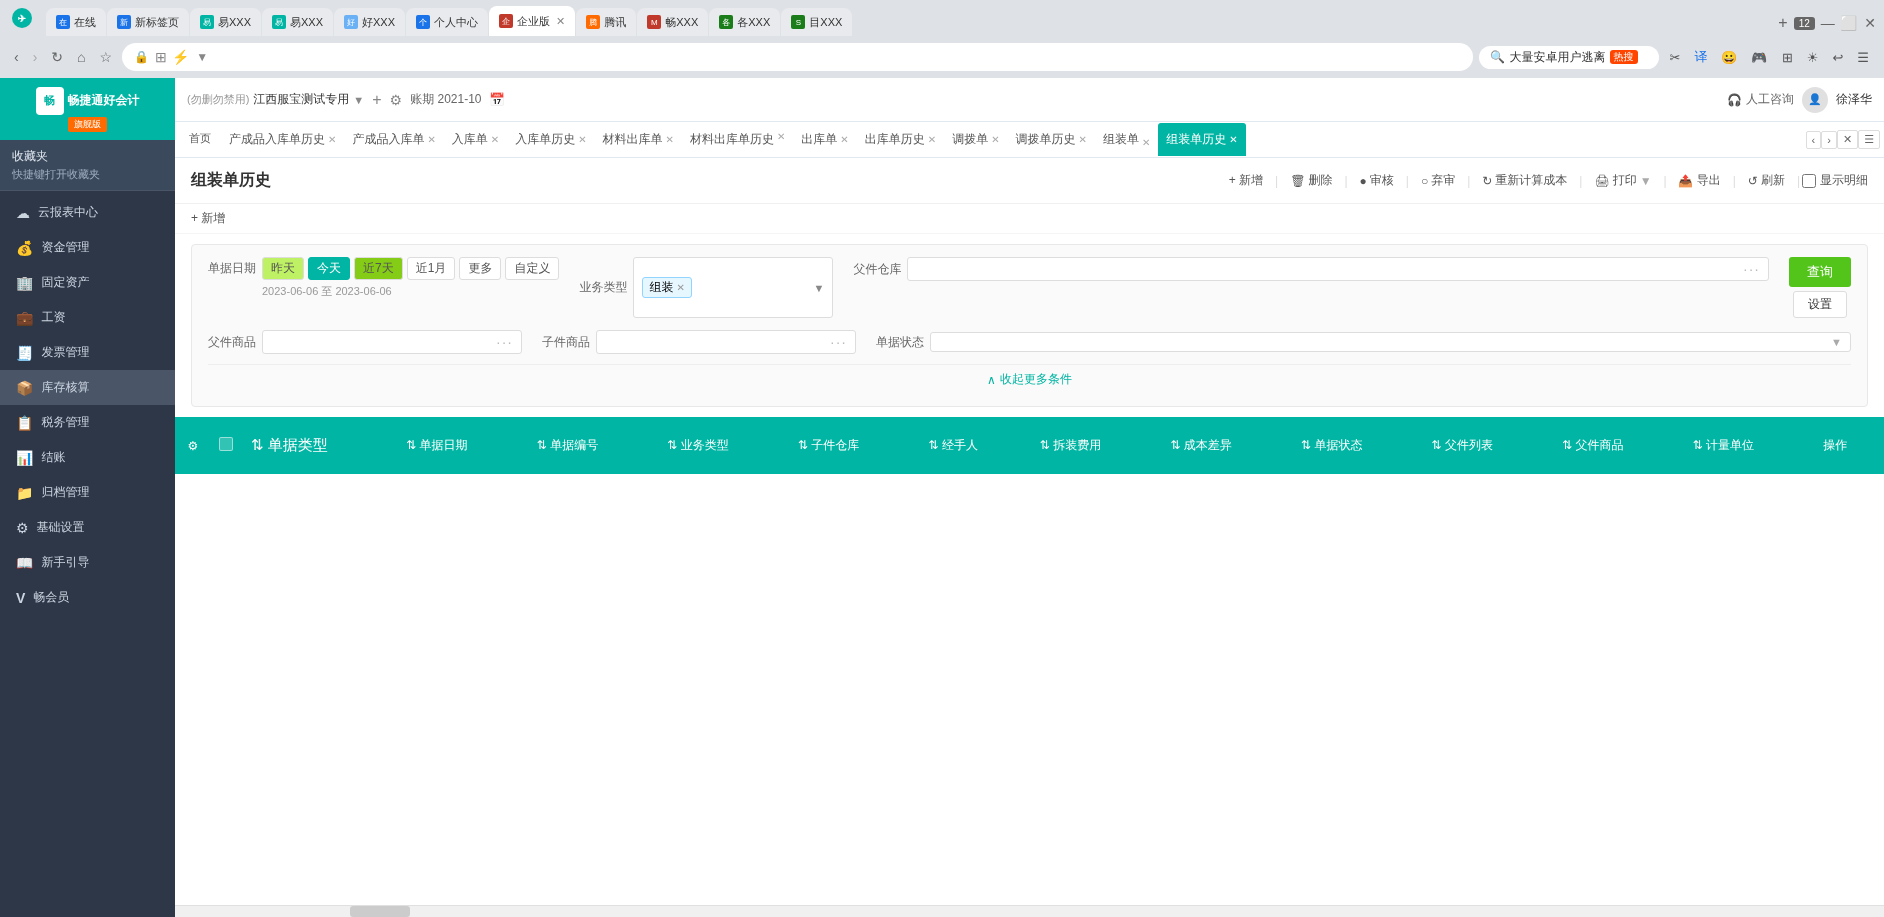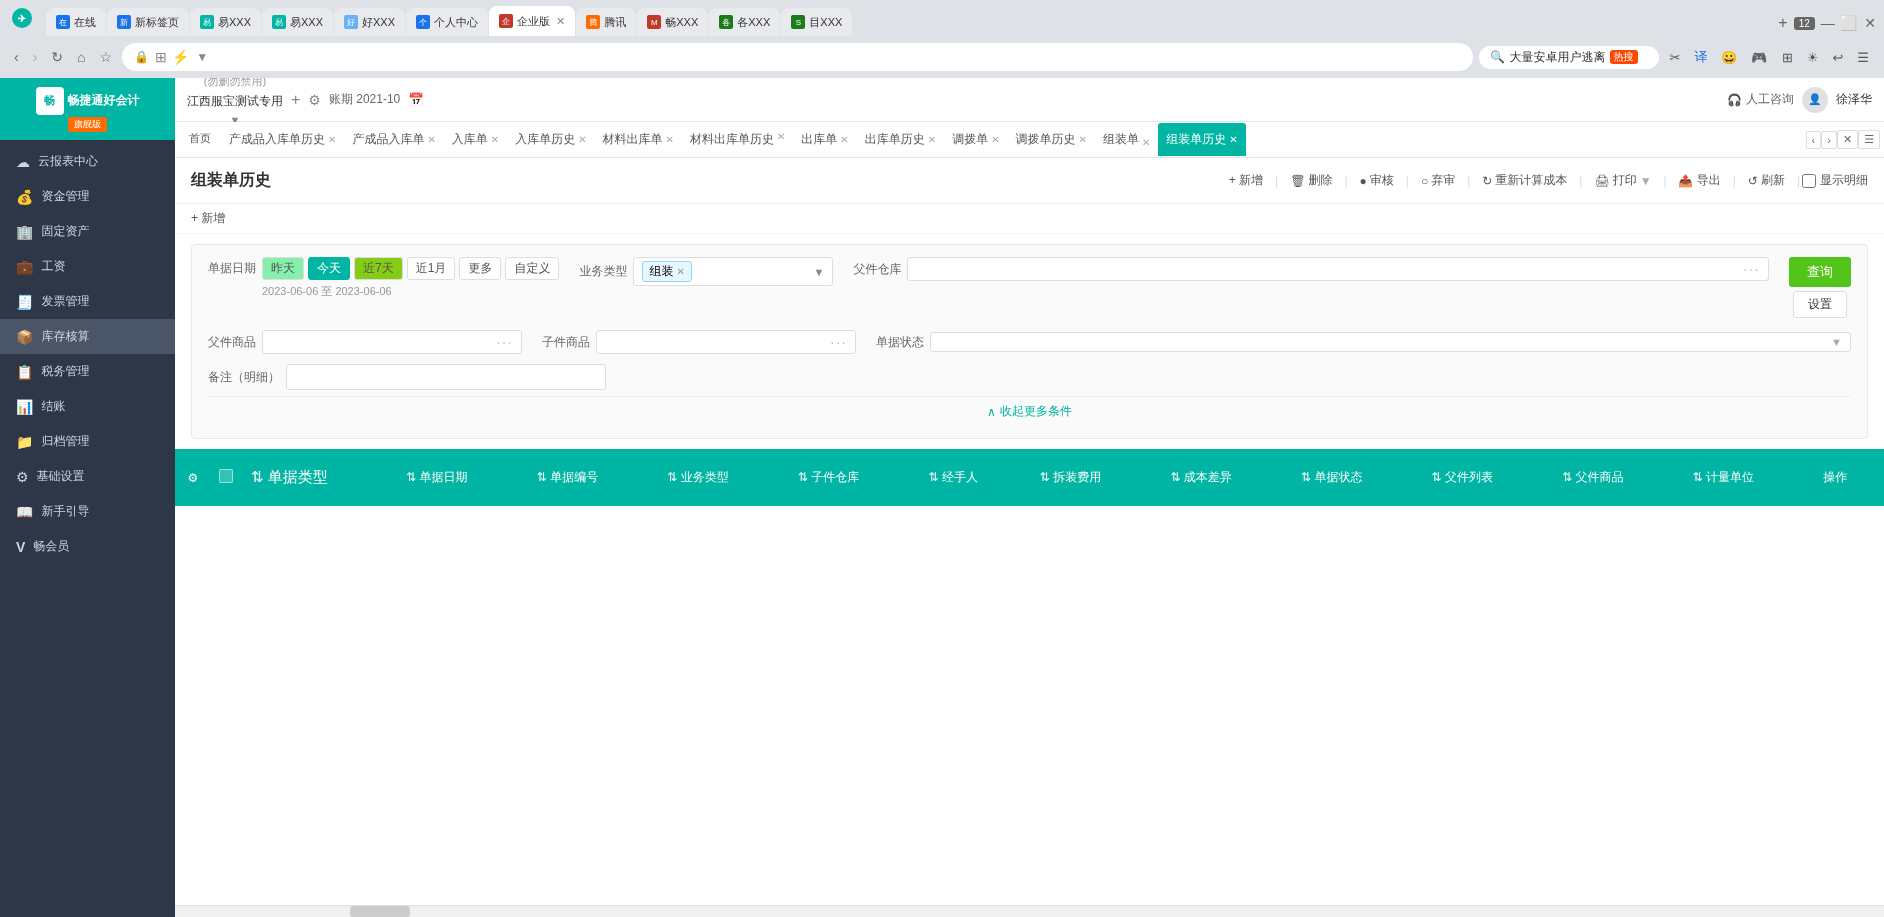--- a/index.html
+++ b/index.html
@@ -105,20 +105,24 @@
   <div style="width:175px;background:#2d3748;display:flex;flex-direction:column;flex-shrink:0;">
 
     <div style="background:#00b5a3;height:62px;display:flex;align-items:center;justify-content:center;padding:8px;flex-direction:column;gap:2px;">
       <div style="display:flex;align-items:center;gap:4px;">
         <div style="width:28px;height:28px;background:#fff;border-radius:4px;display:flex;align-items:center;justify-content:center;color:#00b5a3;font-weight:bold;font-size:11px;">畅</div>
         <span style="color:#fff;font-size:12px;font-weight:bold;">畅捷通好会计</span>
       </div>
       <span style="background:#ff6b00;color:#fff;font-size:9px;padding:1px 6px;border-radius:2px;">旗舰版</span>
     </div>
 
+    <div style="background:#3a4a5c;padding:8px 12px;border-bottom:1px solid #4a5568;">
+      <div style="color:#e2e8f0;font-size:12px;margin-bottom:2px;">收藏夹</div>
+      <div style="color:#a0aec0;font-size:11px;">快捷键打开收藏夹</div>
+    </div>
 
     <div style="flex:1;overflow-y:auto;padding:4px 0;">
       <div style="display:flex;align-items:center;gap:8px;padding:9px 16px;color:#cbd5e0;cursor:pointer;font-size:12px;">
         <span style="font-size:14px;">☁</span>
         <span>云报表中心</span>
       </div>
       <div style="display:flex;align-items:center;gap:8px;padding:9px 16px;color:#cbd5e0;cursor:pointer;font-size:12px;">
         <span style="font-size:14px;">💰</span>
         <span>资金管理</span>
       </div>
@@ -161,21 +165,21 @@
       <div style="display:flex;align-items:center;gap:8px;padding:9px 16px;color:#cbd5e0;cursor:pointer;font-size:12px;">
         <span style="font-size:14px;font-weight:bold;">V</span>
         <span>畅会员</span>
       </div>
     </div>
   </div>
 
   <div style="flex:1;display:flex;flex-direction:column;overflow:hidden;background:#f5f5f5;">
 
     <div style="background:#fff;height:44px;display:flex;align-items:center;padding:0 12px;gap:8px;border-bottom:1px solid #e2e8f0;flex-shrink:0;">
-      <div style="display:flex;align-items:center;gap:4px;font-size:12px;color:#333;cursor:pointer;flex-direction:column;">
+      <div style="display:flex;align-items:center;gap:4px;font-size:12px;color:#333;cursor:pointer;">
         <span style="color:#999;font-size:11px;">(勿删勿禁用)</span>
         <span style="font-size:12px;">江西服宝测试专用</span>
         <span style="color:#888;font-size:11px;">▼</span>
       </div>
       <button style="background:transparent;border:none;font-size:16px;color:#888;cursor:pointer;">+</button>
       <button style="background:transparent;border:none;font-size:14px;color:#888;cursor:pointer;">⚙</button>
       <span style="color:#666;font-size:12px;">账期 2021-10</span>
       <button style="background:transparent;border:none;font-size:13px;color:#888;cursor:pointer;">📅</button>
       <div style="flex:1;"></div>
       <div style="display:flex;align-items:center;gap:4px;color:#666;font-size:12px;cursor:pointer;">
@@ -262,34 +266,34 @@
       </div>
 
       <div style="background:#fafafa;border:1px solid #e8e8e8;margin:10px 16px;border-radius:4px;padding:12px 16px;">
 
         <div style="display:flex;align-items:flex-start;gap:20px;margin-bottom:12px;flex-wrap:wrap;">
 
           <div style="display:flex;flex-direction:column;gap:4px;min-width:300px;">
             <div style="display:flex;align-items:center;gap:6px;">
               <span style="color:#666;font-size:12px;white-space:nowrap;">单据日期</span>
               <div style="display:flex;gap:4px;">
-                <button style="padding:2px 8px;font-size:12px;border:1px solid #ddd;border-radius:3px;cursor:pointer;background:#86efac;color:#555;">昨天</button>
+                <button style="padding:2px 8px;font-size:12px;border:1px solid #ddd;border-radius:3px;cursor:pointer;background:#bef264;color:#555;">昨天</button>
                 <button style="padding:2px 8px;font-size:12px;border:1px solid #00b5a3;border-radius:3px;cursor:pointer;background:#00b5a3;color:#fff;">今天</button>
                 <button style="padding:2px 8px;font-size:12px;border:1px solid #ddd;border-radius:3px;cursor:pointer;background:#84cc16;color:#555;">近7天</button>
                 <button style="padding:2px 8px;font-size:12px;border:1px solid #ddd;border-radius:3px;cursor:pointer;background:#fff;color:#555;">近1月</button>
                 <button style="padding:2px 8px;font-size:12px;border:1px solid #ddd;border-radius:3px;cursor:pointer;background:#fff;color:#555;">更多</button>
                 <button style="padding:2px 8px;font-size:12px;border:1px solid #ddd;border-radius:3px;cursor:pointer;background:#fff;color:#555;">自定义</button>
               </div>
             </div>
             <div style="font-size:11px;color:#999;margin-left:54px;">2023-06-06 至 2023-06-06</div>
           </div>
 
           <div style="display:flex;align-items:center;gap:6px;">
             <span style="color:#666;font-size:12px;white-space:nowrap;">业务类型</span>
-            <div style="display:flex;align-items:center;gap:4px;min-width:200px;border:1px solid #ddd;border-radius:3px;padding:3px 8px;background:#fff;">
+            <div style="display:flex;align-items:center;gap:4px;min-width:200px;border:1px solid #ddd;border-radius:3px;padding:19px 8px;background:#fff;">
               <div style="display:flex;align-items:center;gap:3px;background:#e6f7ff;border:1px solid #91d5ff;border-radius:3px;padding:1px 6px;font-size:12px;">
                 <span>组装</span>
                 <button style="background:transparent;border:none;color:#999;cursor:pointer;font-size:10px;padding:0;">✕</button>
               </div>
               <div style="flex:1;"></div>
               <span style="color:#888;font-size:11px;cursor:pointer;">▼</span>
             </div>
           </div>
 
           <div style="display:flex;align-items:center;gap:6px;flex:1;">
@@ -326,25 +330,20 @@
 
           <div style="display:flex;align-items:center;gap:6px;flex:1;">
             <span style="color:#666;font-size:12px;white-space:nowrap;">单据状态</span>
             <div style="flex:1;border:1px solid #ddd;border-radius:3px;padding:3px 8px;background:#fff;display:flex;align-items:center;justify-content:space-between;min-width:160px;">
               <span style="color:#ccc;font-size:12px;"></span>
               <span style="color:#aaa;font-size:11px;">▼</span>
             </div>
           </div>
         </div>
 
-        <div style="display:flex;align-items:center;gap:6px;margin-bottom:4px;">
-          <span style="color:#666;font-size:12px;white-space:nowrap;">备注（明细）</span>
-          <div style="border:1px solid #ddd;border-radius:3px;padding:3px 8px;background:#fff;min-width:320px;height:26px;">
-          </div>
-        </div>
 
         <div style="display:flex;align-items:center;justify-content:center;gap:4px;color:#00b5a3;cursor:pointer;font-size:12px;padding:6px;border-top:1px solid #eee;margin-top:6px;">
           <span>∧</span>
           <span>收起更多条件</span>
         </div>
       </div>
 
       <div style="margin:0 0;overflow-x:auto;">
         <table style="width:100%;border-collapse:collapse;min-width:1400px;">
           <thead>

